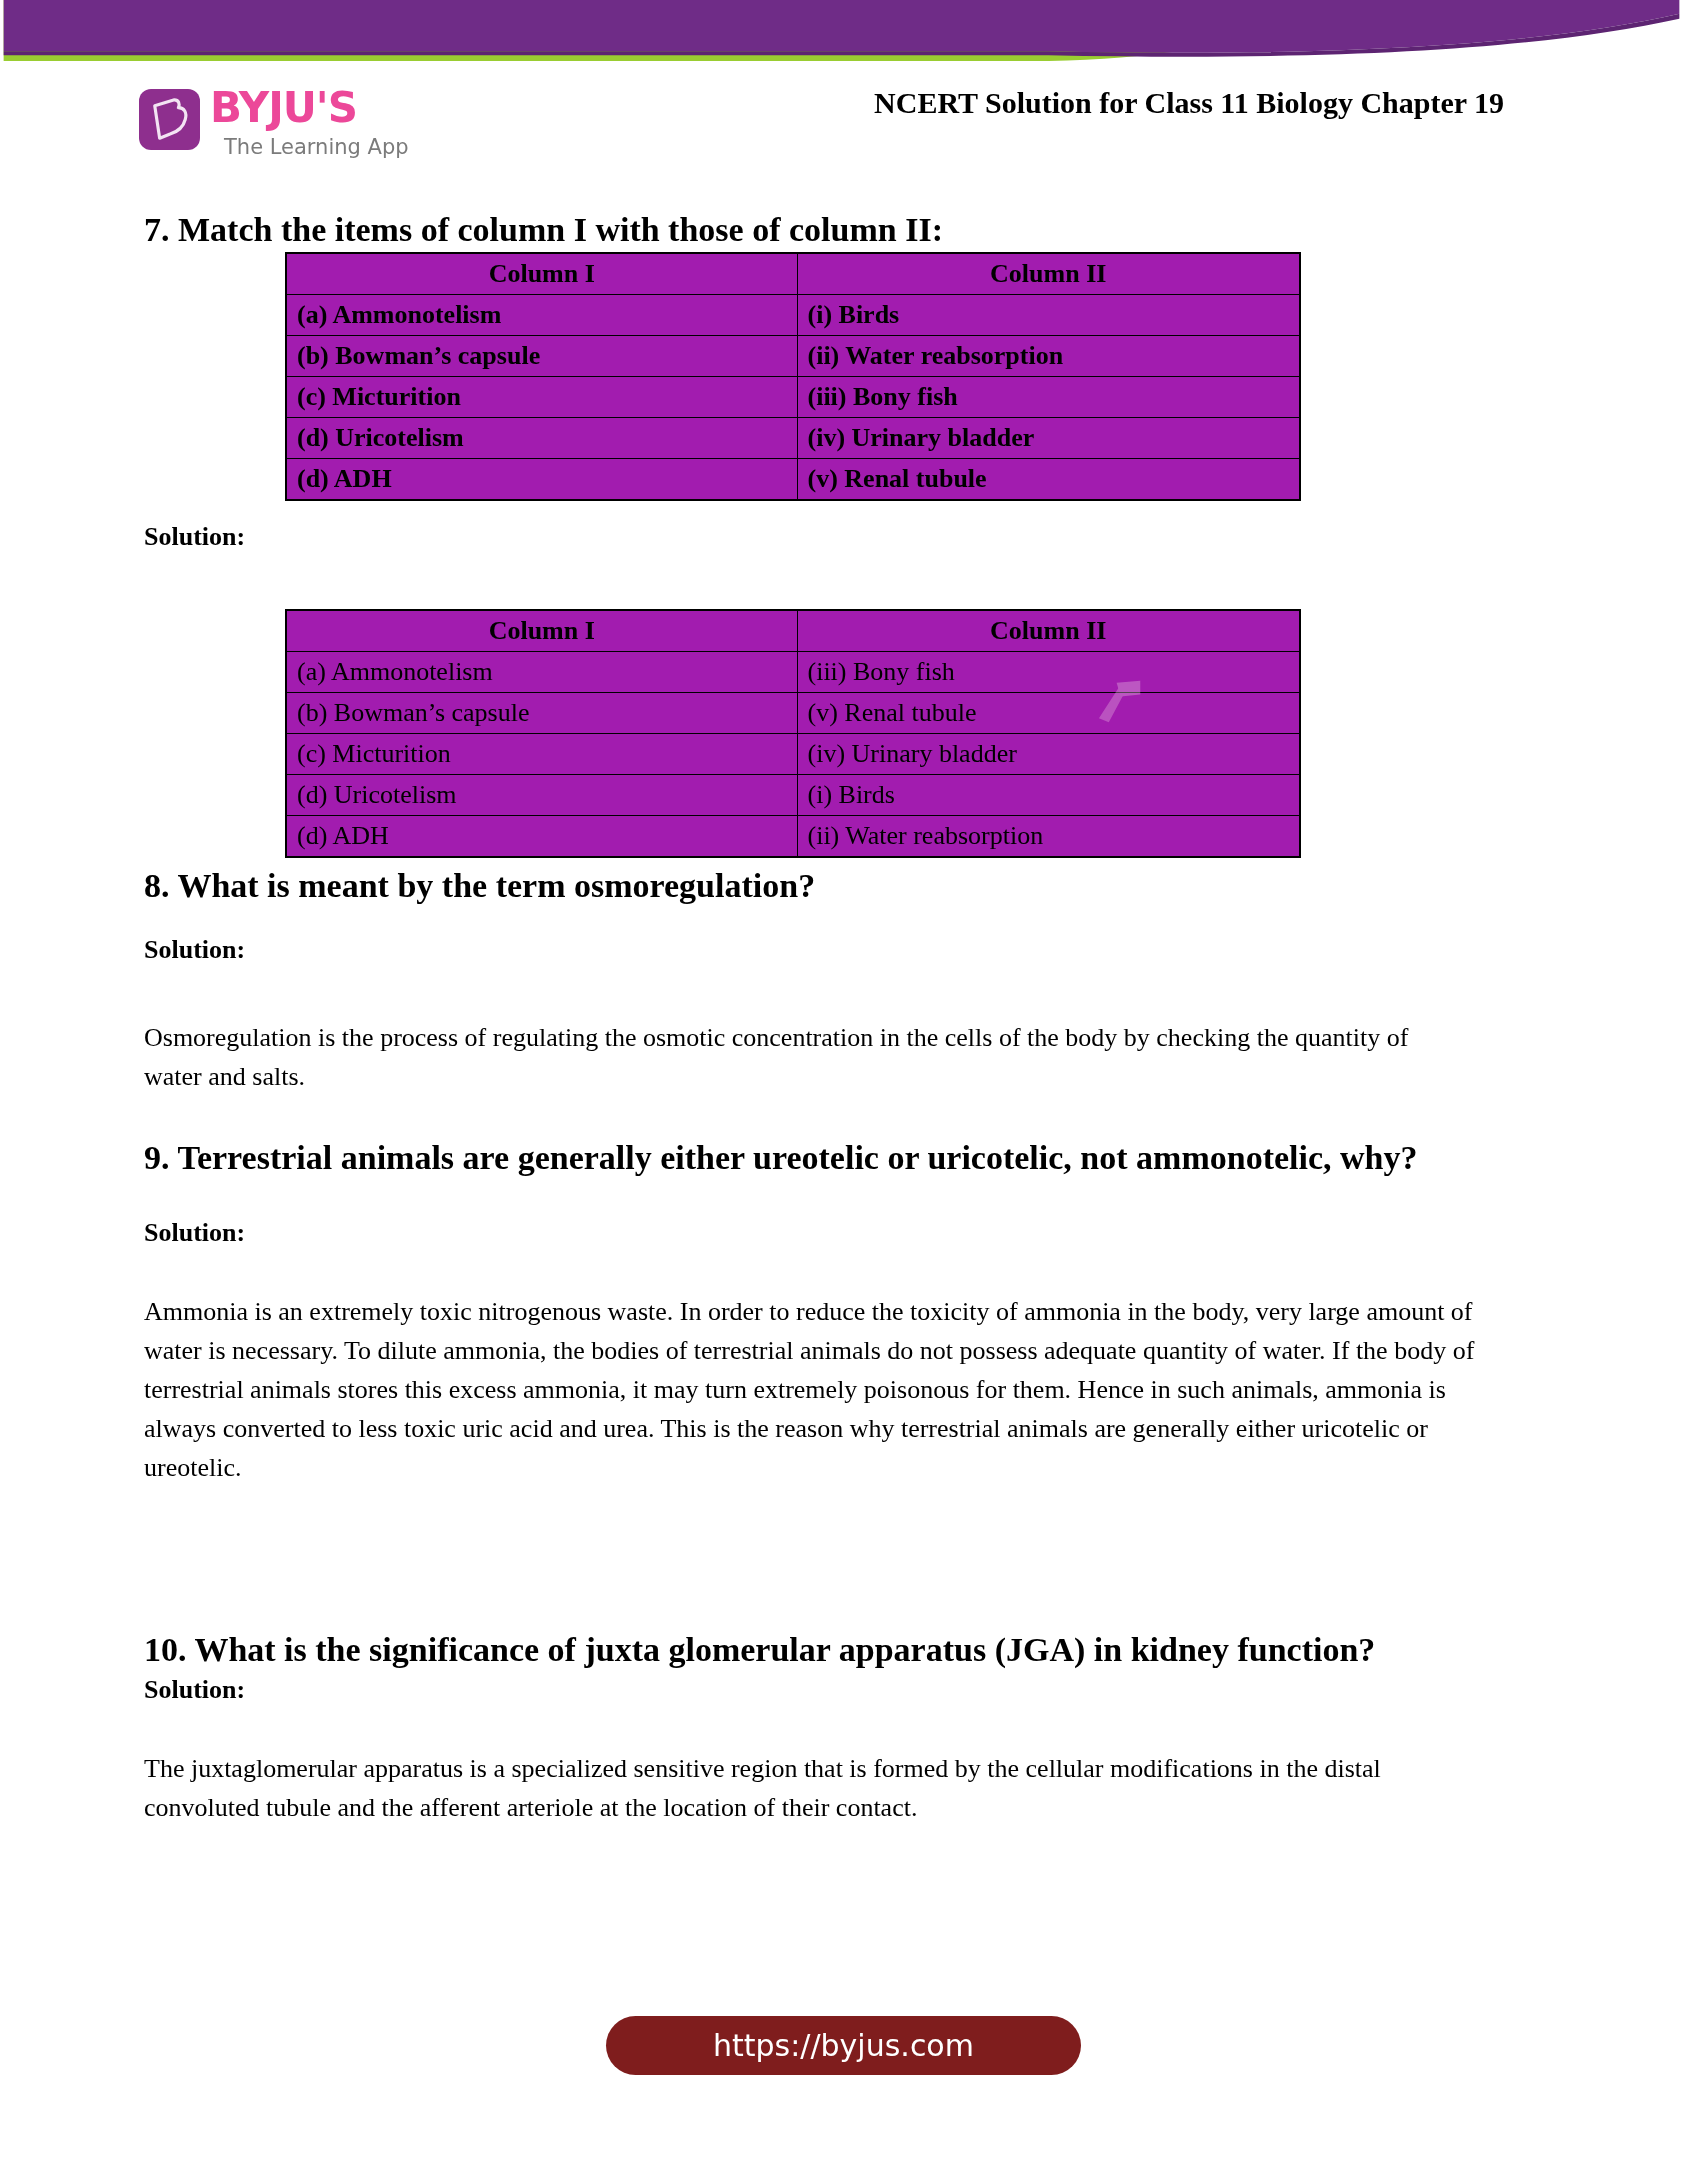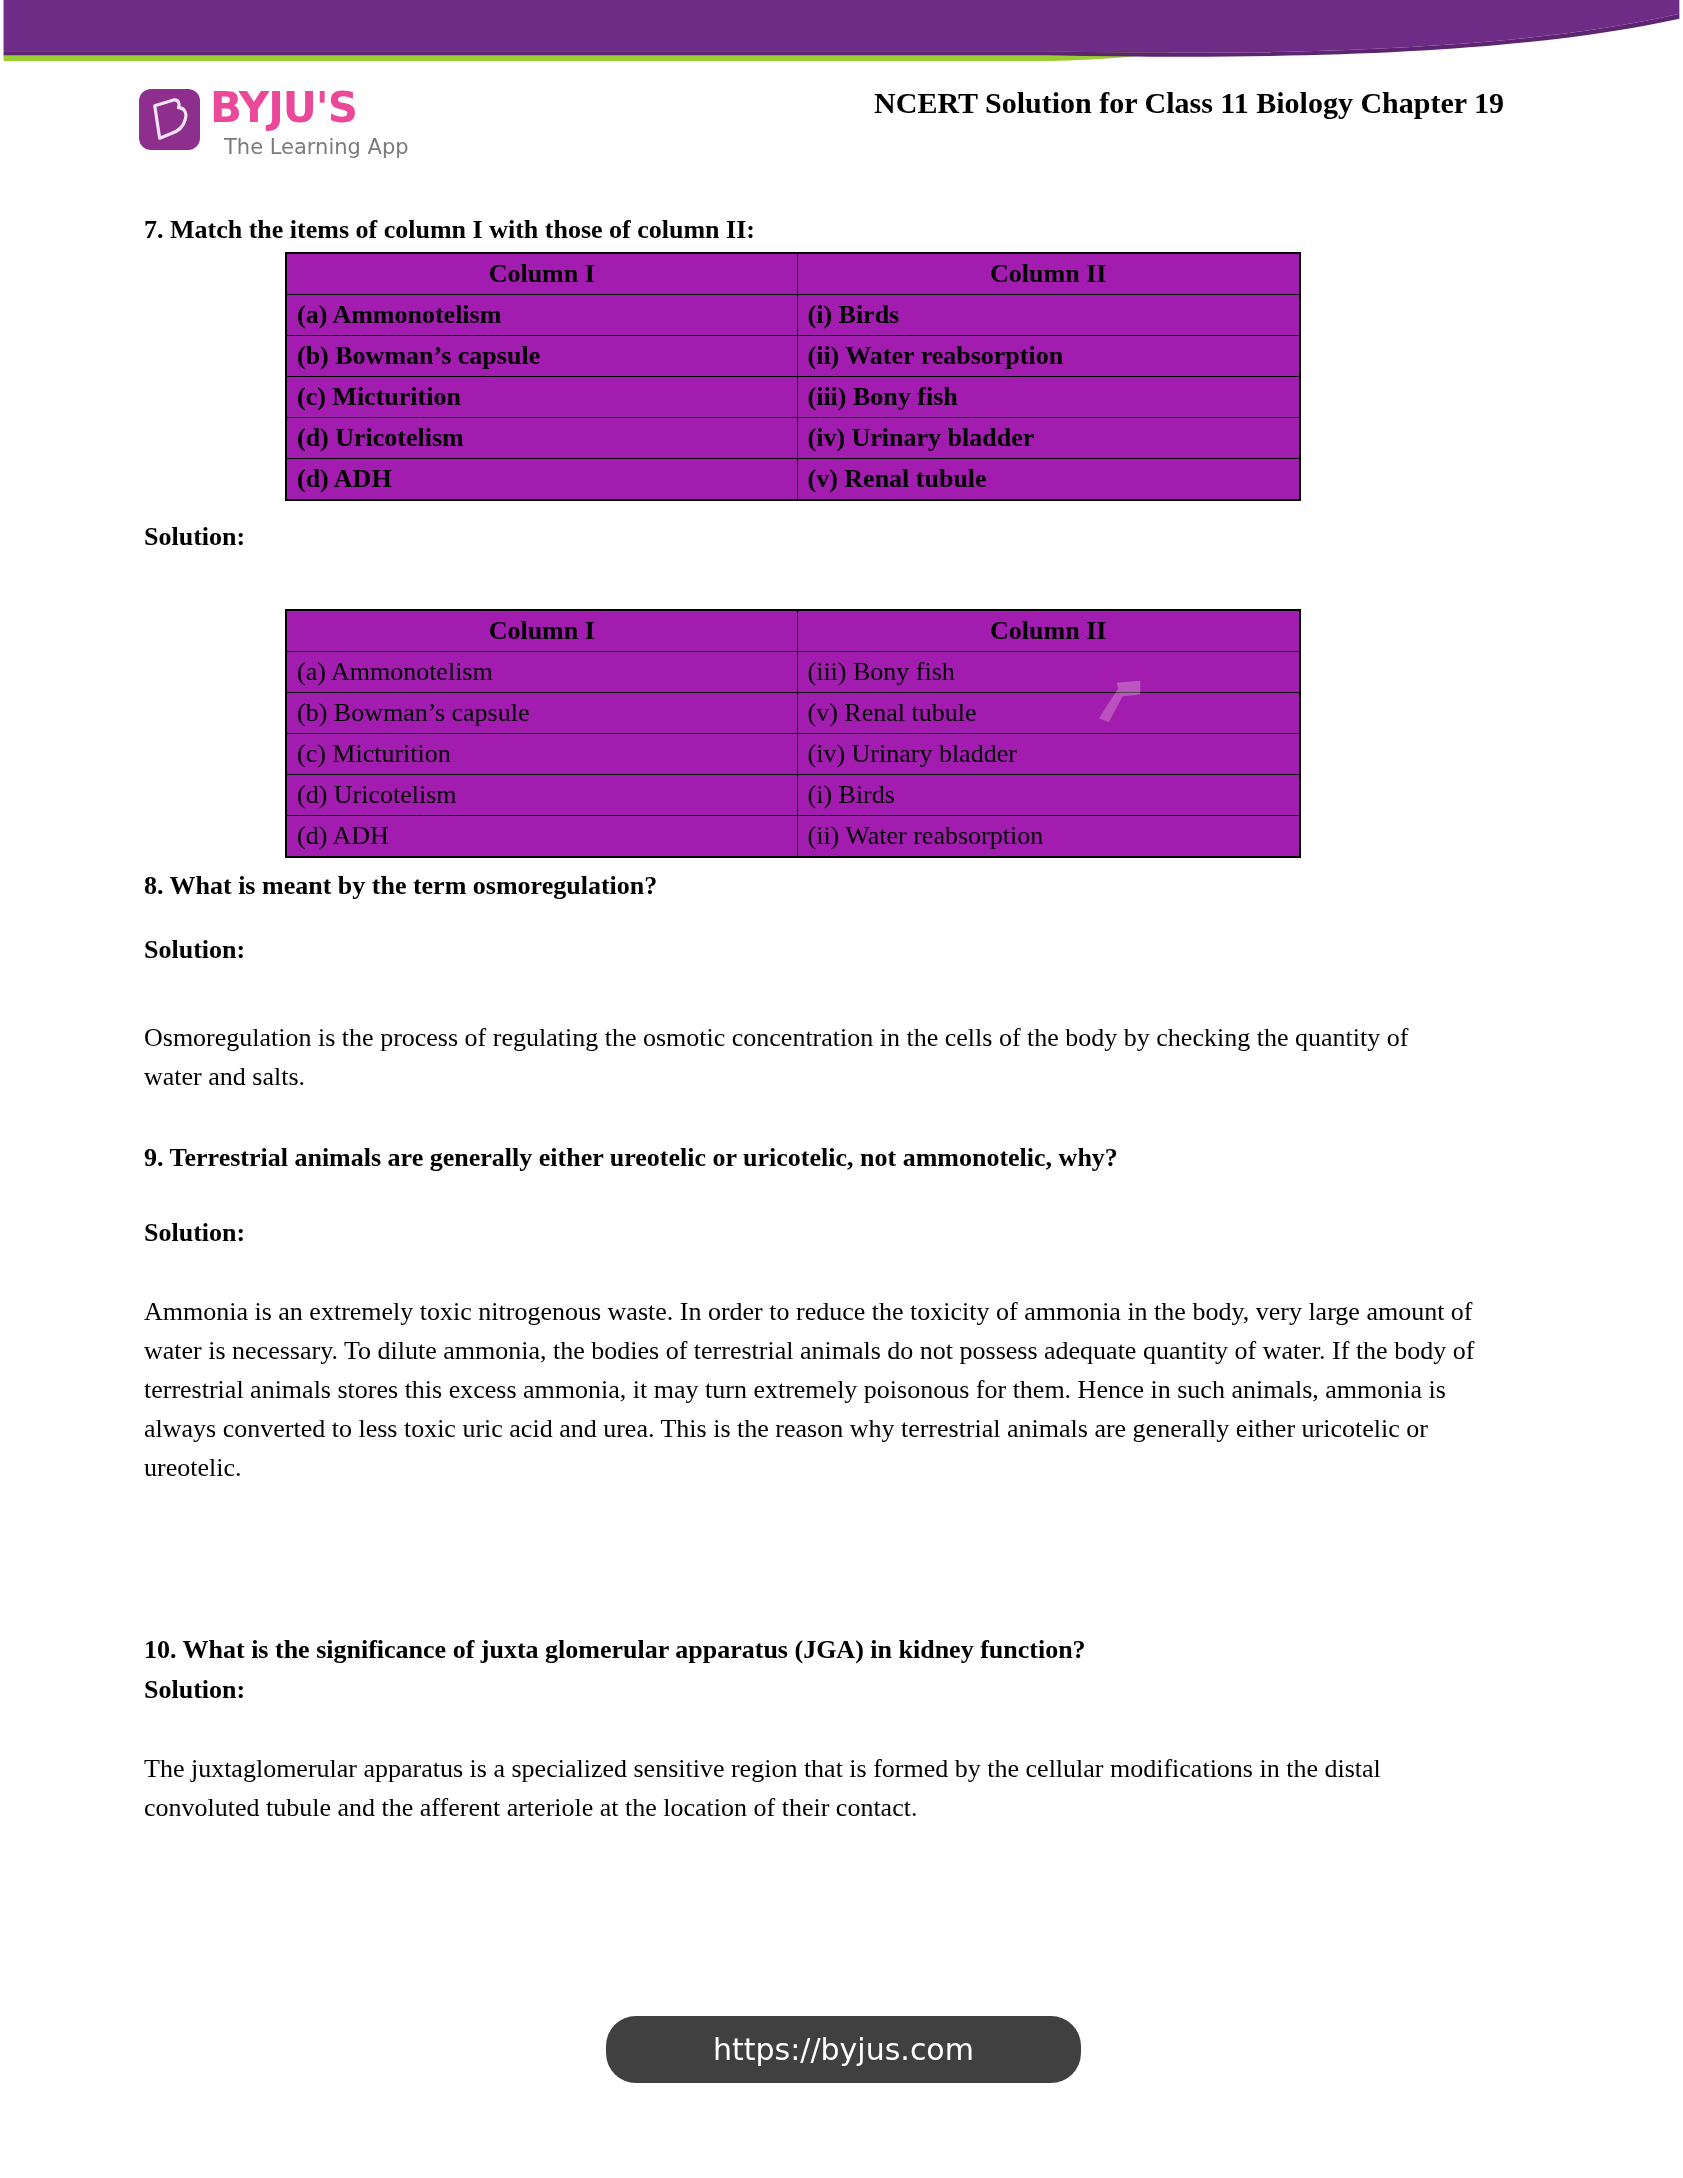--- a/index.html
+++ b/index.html
@@ -78,21 +78,21 @@
 
   
   .content {
     position: absolute;
     left: 144px;
     top: 213px;
     width: 1406px;
   }
   .q-heading {
     font-weight: bold;
-    font-size: 26px;
+    font-size: 34px;
     line-height: 34px;
     margin: 0;
   }
   .sol-label {
     font-weight: bold;
     font-size: 26px;
     line-height: 34px;
     margin: 0;
   }
   .para {
@@ -140,22 +140,22 @@
     height: 61px;
     pointer-events: none;
   }
 
   
   .footer-pill {
     position: absolute;
     left: 606px;
     top: 2016px;
     width: 475px;
-    height: 67px;
-    background: #404040;
+    height: 59px;
+    background: #7f1d1d;
     border-radius: 30px;
     display: flex;
     align-items: center;
     justify-content: center;
   }
   .footer-pill span {
     font-family: "DejaVu Sans", sans-serif;
     font-size: 30px;
     color: #ffffff;
     letter-spacing: 0px;

